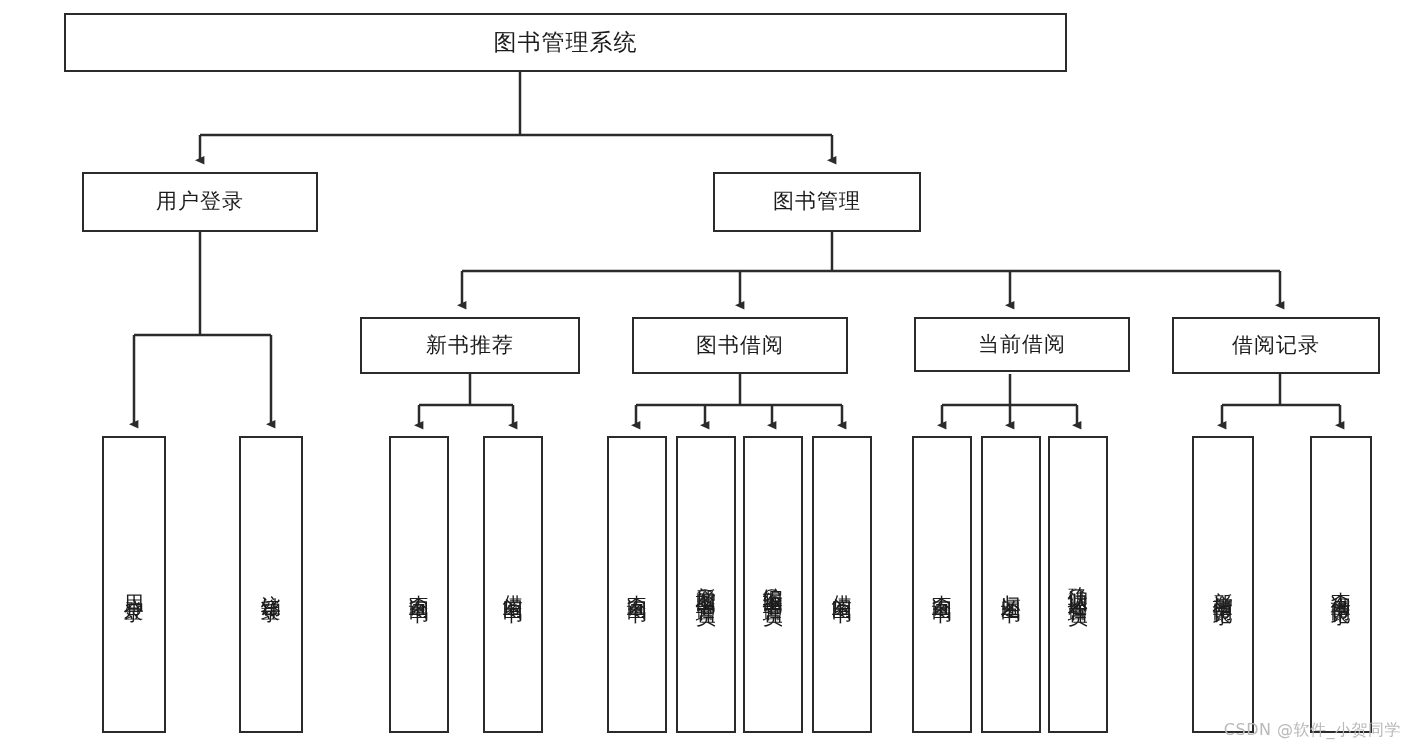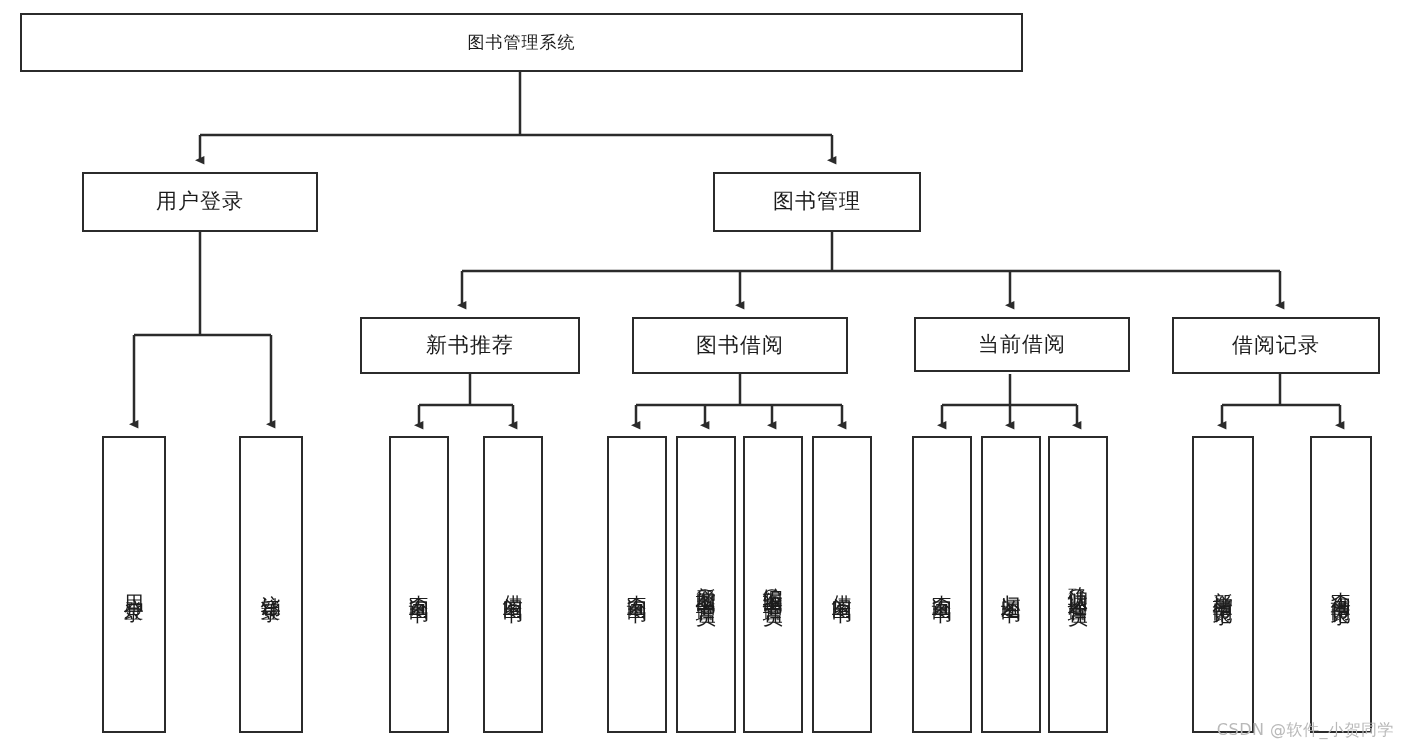--- a/index.html
+++ b/index.html
@@ -35,40 +35,41 @@
     align-items: center;
     justify-content: center;
     color: #1c1c1c;
     line-height: 1.22;
   }
   .node-h {
     font-size: 21px;
     letter-spacing: 1px;
   }
   .node-root {
-    font-size: 17px;
+    font-size: 23px;
     letter-spacing: 1px;
+    margin-left: 44px;
   }
   .node-v {
     writing-mode: vertical-rl;
     text-orientation: upright;
     font-size: 20px;
     letter-spacing: 3px;
     align-items: center;
     justify-content: center;
     padding: 4px 0;
     white-space: nowrap;
     overflow: hidden;
   }
   .node-v span {
     display: inline-block;
   }
   .watermark {
     position: absolute;
-    right: 11px;
+    right: 4px;
     bottom: 6px;
     font-size: 16px;
     color: #b9b9b9;
     letter-spacing: 0.5px;
     white-space: nowrap;
     pointer-events: none;
   }
 </style>
 </head>
 <body>

